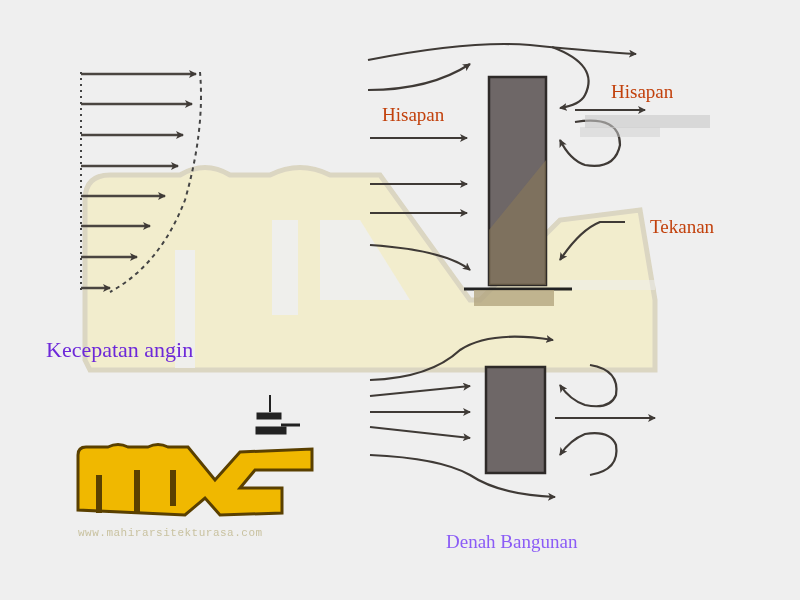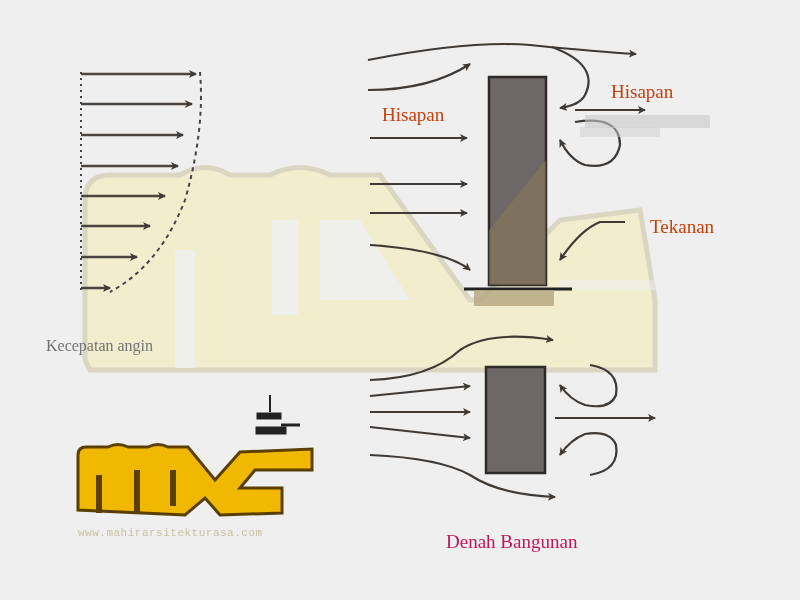--- a/index.html
+++ b/index.html
@@ -3,22 +3,22 @@
 <meta charset="utf-8">
 <style>
   html, body { margin:0; padding:0; }
   body { width:800px; height:600px; background:#efefef; overflow:hidden; position:relative;
          font-family:"Liberation Serif", serif; }
   #stage { position:absolute; left:0; top:0; width:800px; height:600px; }
   .lbl { position:absolute; color:#c2410c; font-family:"Liberation Serif", serif; white-space:nowrap; }
   .lbl-tekanan { left:382px; top:104px; font-size:19px; }
   .lbl-hisapan { left:611px; top:81px; font-size:19px; }
   .lbl-bangunan { left:650px; top:216px; font-size:19px; }
-  .lbl-kecepatan { left:46px; top:337px; font-size:16px; color:#737373; }
-  .lbl-denah { left:446px; top:531px; font-size:19px; color:#be185d; }
+  .lbl-kecepatan { left:46px; top:337px; font-size:22px; color:#6d28d9; }
+  .lbl-denah { left:446px; top:531px; font-size:19px; color:#8b5cf6; }
   .lbl-url { left:78px; top:527px; font-size:11px; color:#c9c2a0; font-family:Liberation Mono, monospace; letter-spacing:0.5px; }
 </style>
 </head>
 <body>
 
 <div id="stage">
 <svg width="800" height="600" viewBox="0 0 800 600" xmlns="http://www.w3.org/2000/svg">
   <defs>
     <marker id="ah" markerWidth="8" markerHeight="8" refX="7" refY="4" orient="auto" markerUnits="userSpaceOnUse">
       <path d="M0,0 L8,4 L0,8 L2,4 Z" fill="#3f3a36"></path>

